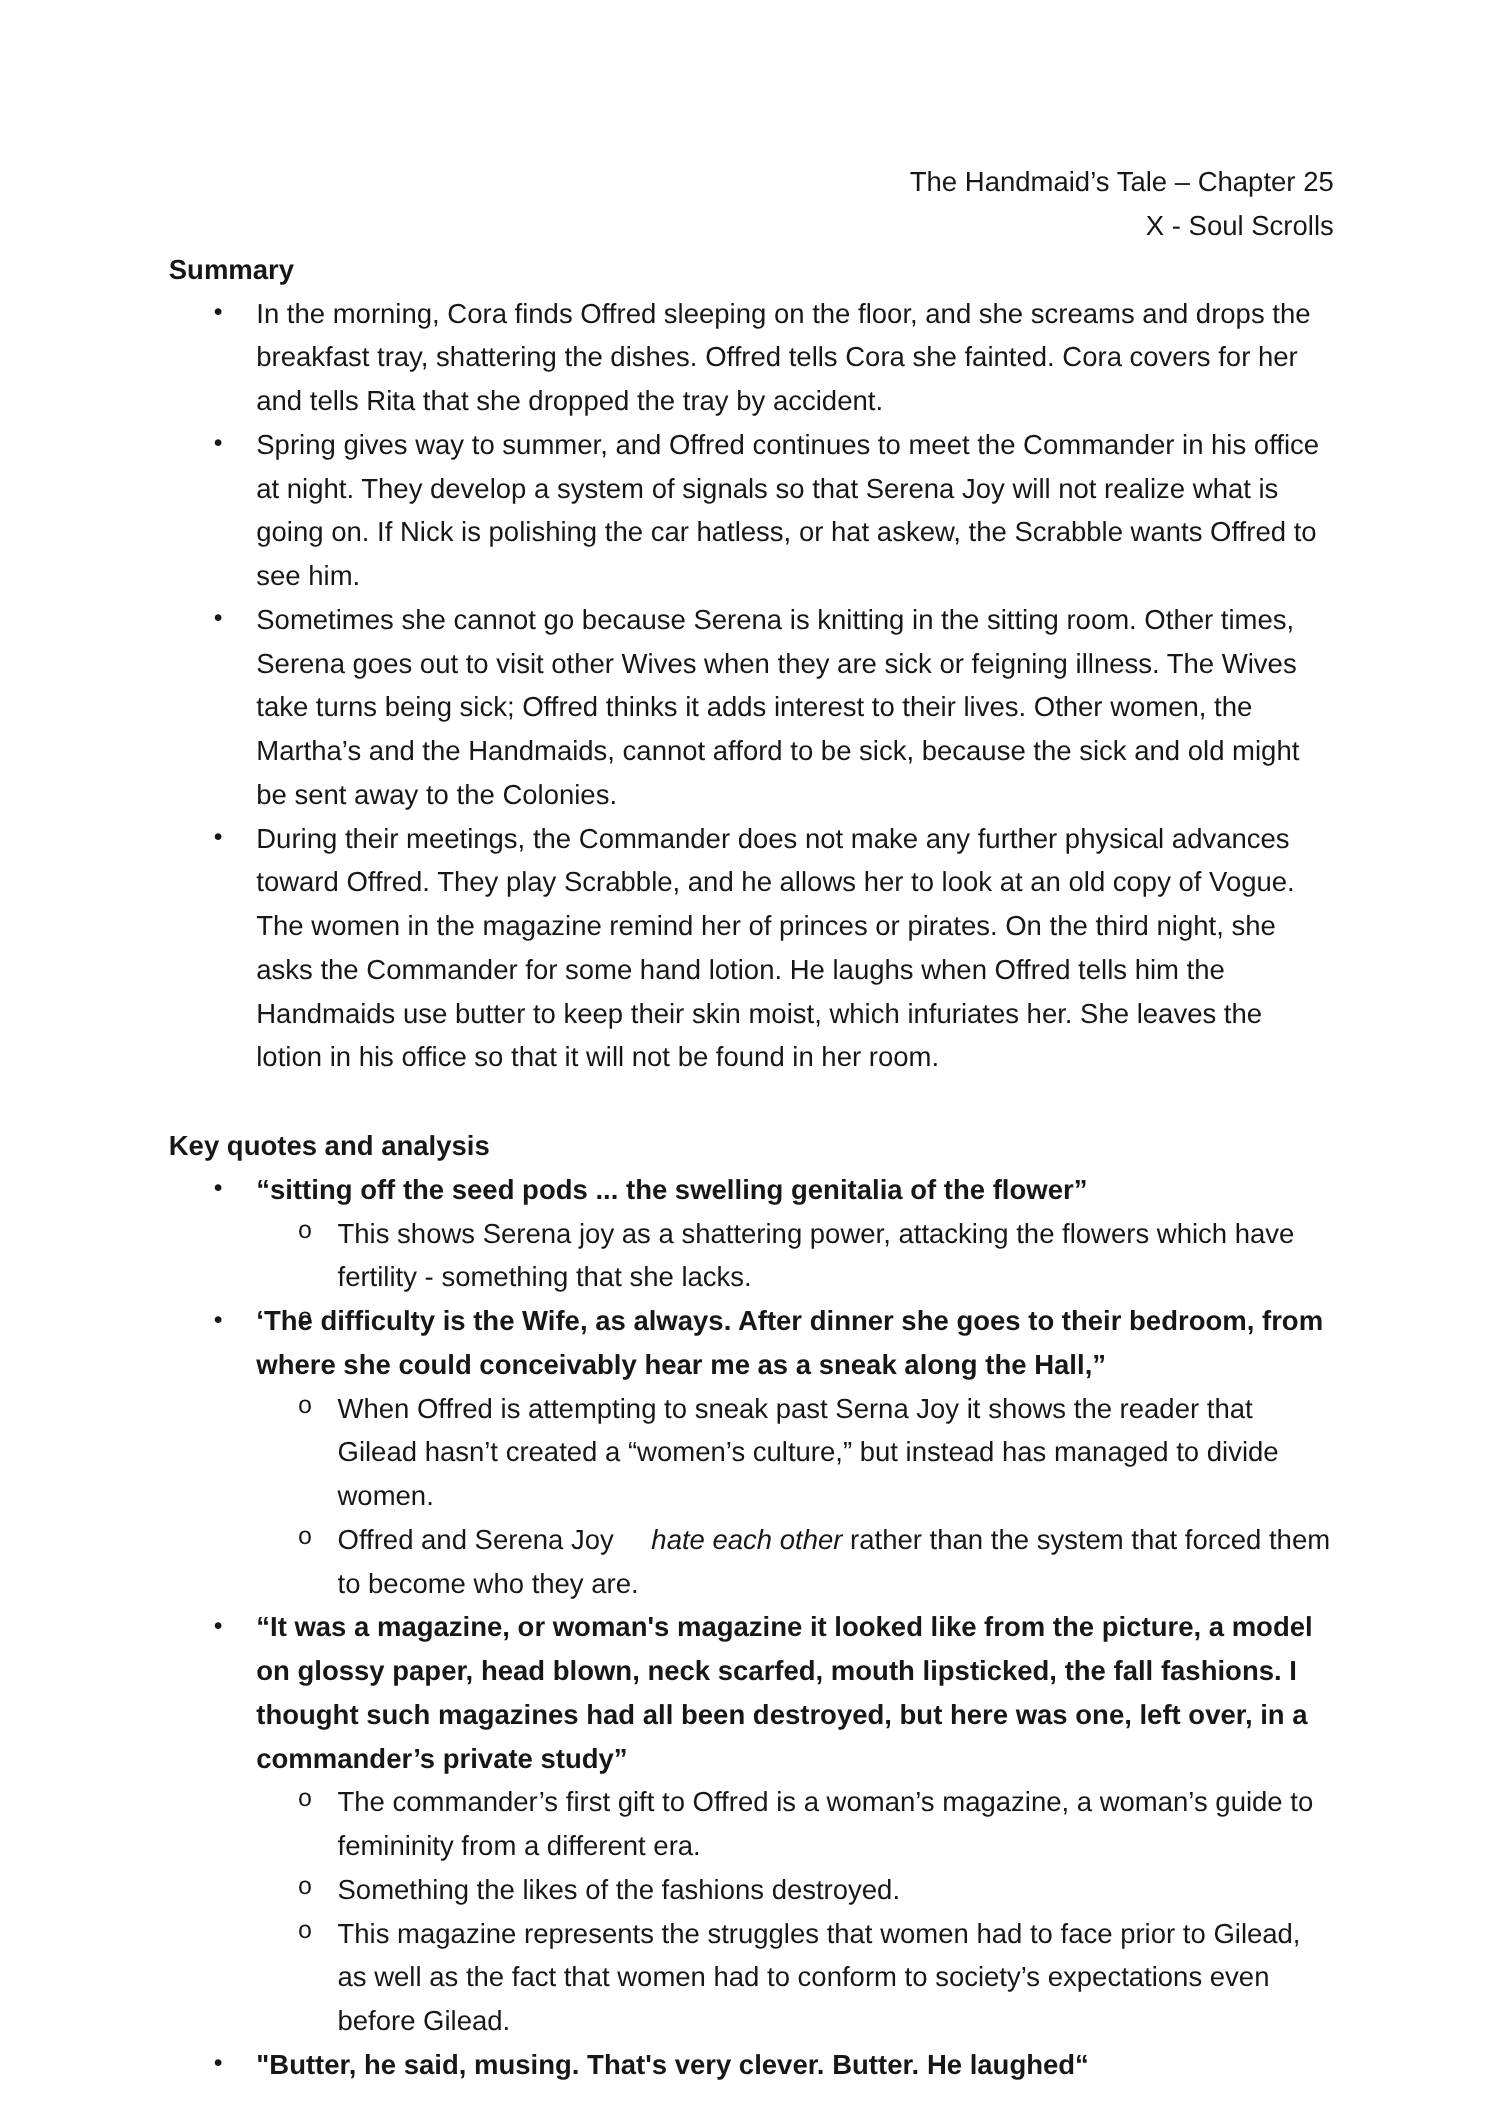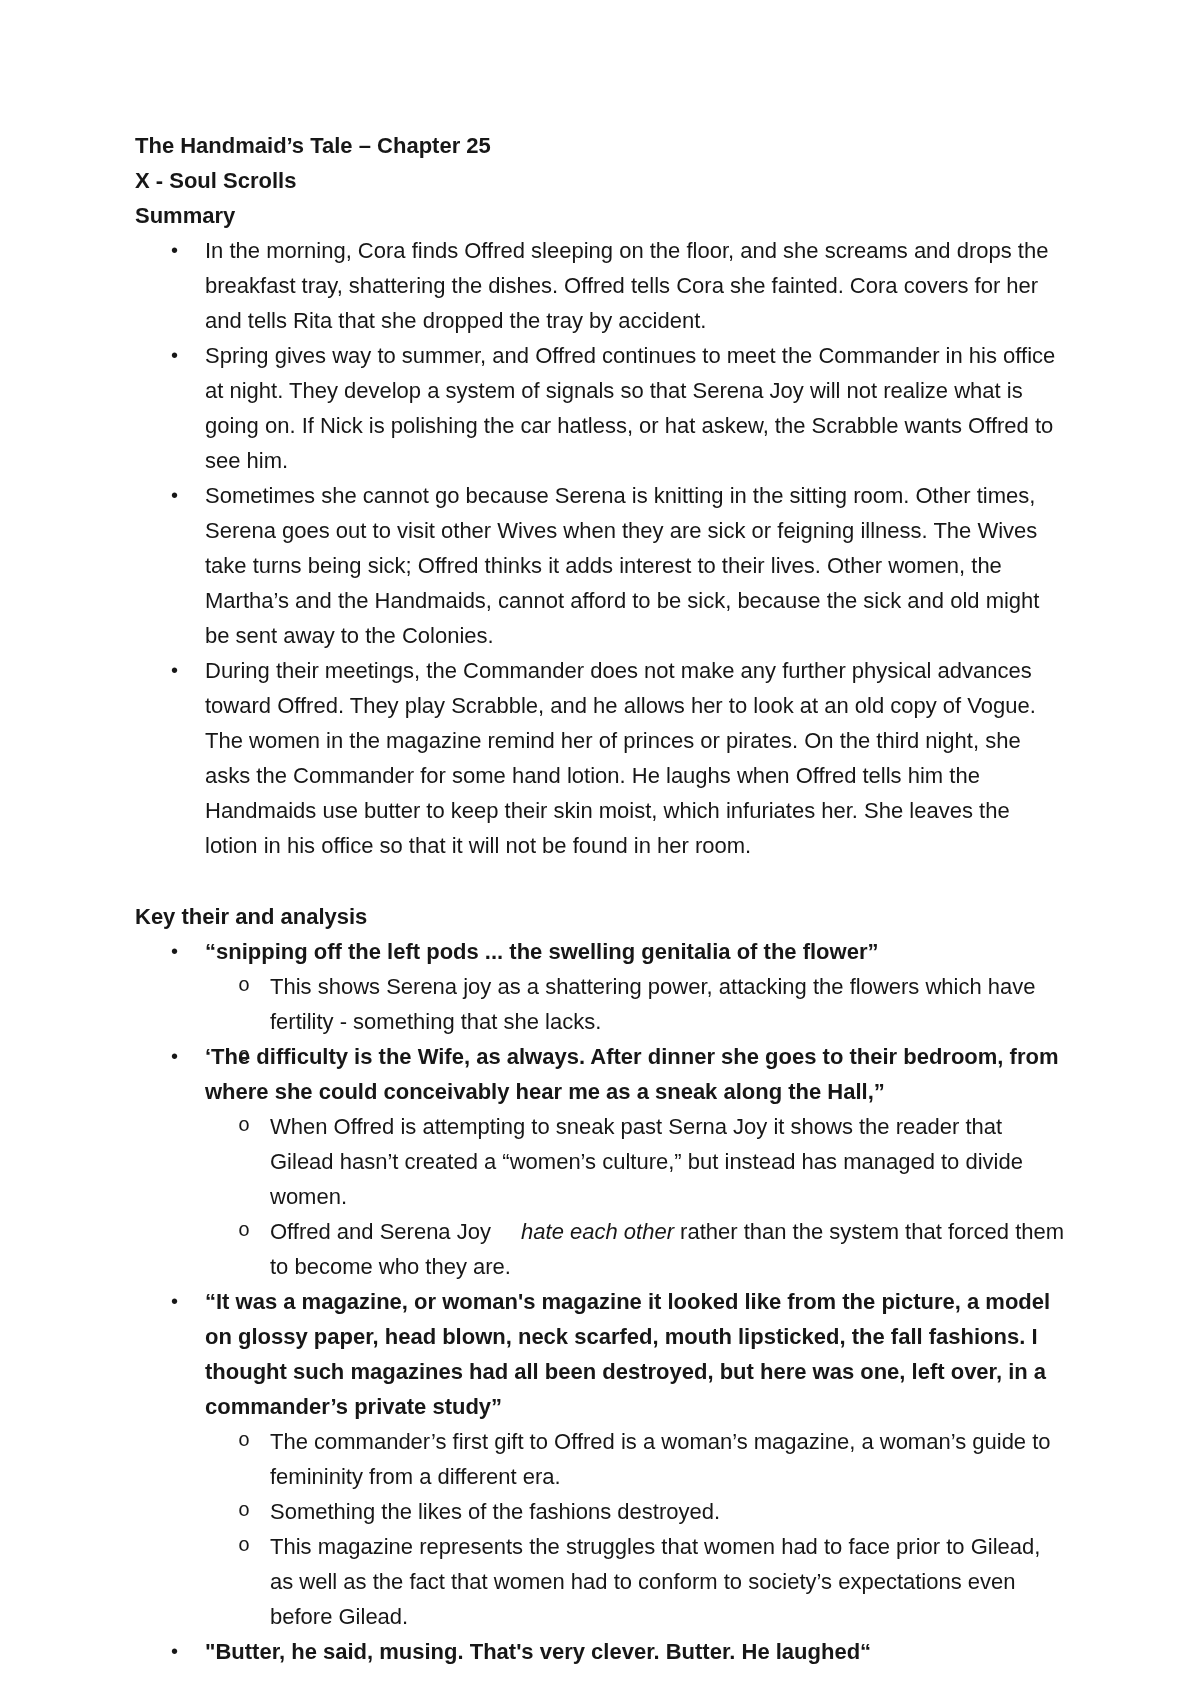--- a/index.html
+++ b/index.html
@@ -13,22 +13,22 @@
     height: 1698px;
     overflow: hidden;
     background: #ffffff;
     padding: 128px 133px 60px 135px;
     font-family: "Liberation Sans", "DejaVu Sans", sans-serif;
     font-size: 22px;
     line-height: 35px;
     color: #171717;
   }
   .title-block {
-    text-align: left;
-    font-weight: bold;
+    text-align: right;
+    font-weight: normal;
   }
   .section-summary { }
   .section-quotes  { margin-top: 36px; }
   .heading { font-weight: bold; }
   ul.list {
     list-style: none;
     margin: 0;
     padding: 0;
   }
   li { position: relative; }
@@ -76,26 +76,26 @@
         <span>Sometimes she cannot go because Serena is knitting in the sitting room. Other times, Serena goes out to visit other Wives when they are sick or feigning illness. The Wives take turns being sick; Offred thinks it adds interest to their lives. Other women, the Martha’s and the Handmaids, cannot afford to be sick, because the sick and old might be sent away to the Colonies.</span>
       </li>
       <li class="li1">
         <span class="m1">•</span>
         <span>During their meetings, the Commander does not make any further physical advances toward Offred. They play Scrabble, and he allows her to look at an old copy of Vogue. The women in the magazine remind her of princes or pirates. On the third night, she asks the Commander for some hand lotion. He laughs when Offred tells him the Handmaids use butter to keep their skin moist, which infuriates her. She leaves the lotion in his office so that it will not be found in her room.</span>
       </li>
     </ul>
   </div>
 
   <div class="section-quotes">
-    <div class="heading">Key their and analysis</div>
+    <div class="heading">Key quotes and analysis</div>
     <ul class="list">
 
       <li class="li1">
         <span class="m1">•</span>
-        <span class="bold">“snipping off the left pods ... the swelling genitalia of the flower”</span>
+        <span class="bold">“sitting off the seed pods ... the swelling genitalia of the flower”</span>
       </li>
       <li class="li2">
         <span class="m2">o</span>
         <span>This shows Serena joy as a shattering power, attacking the flowers which have fertility - something that she lacks.</span>
       </li>
       <li class="li2">
         <span class="m2">o</span>
       </li>
 
       <li class="li1">

